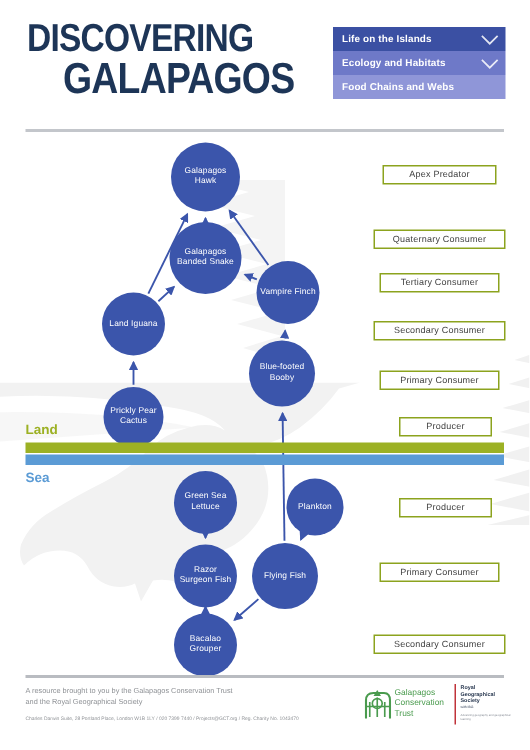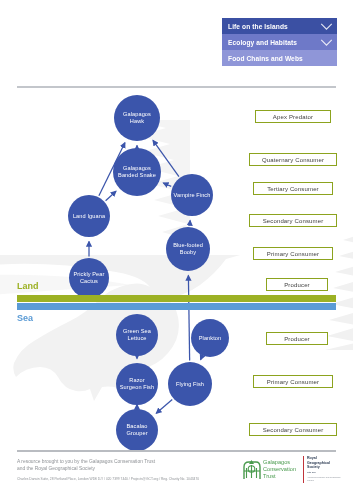--- a/index.html
+++ b/index.html
@@ -129,20 +129,24 @@
     </g>
   </svg>
 
   <svg class="wm" style="left:30px;top:120px;width:160px;height:120px;" viewBox="0 0 160 120">
     <g fill="#f4f4f4">
       <path d="M160 120 L132 112 L158 104 L128 96 L156 88 L124 80 L152 72 L120 64 L148 56 L116 48 L144 40 L112 32 L140 24 L108 16 L136 8 L104 0 L160 0 Z"></path>
     </g>
   </svg>
 
   <div id="header">
+    <div id="title">
+      <span class="l1">DISCOVERING</span>
+      <span class="l2">GALAPAGOS</span>
+    </div>
 
     <div id="nav">
       <div class="nav-item" id="nav-0">
         <span>Life on the Islands</span>
         <svg class="chev" viewBox="0 0 14 8">
           <path d="M1 1 L7 7 L13 1" fill="none" stroke="#ffffff" stroke-width="1.3" opacity="0.85"></path>
         </svg>
       </div>
       <div class="nav-item" id="nav-1">
         <span>Ecology and Habitats</span>

